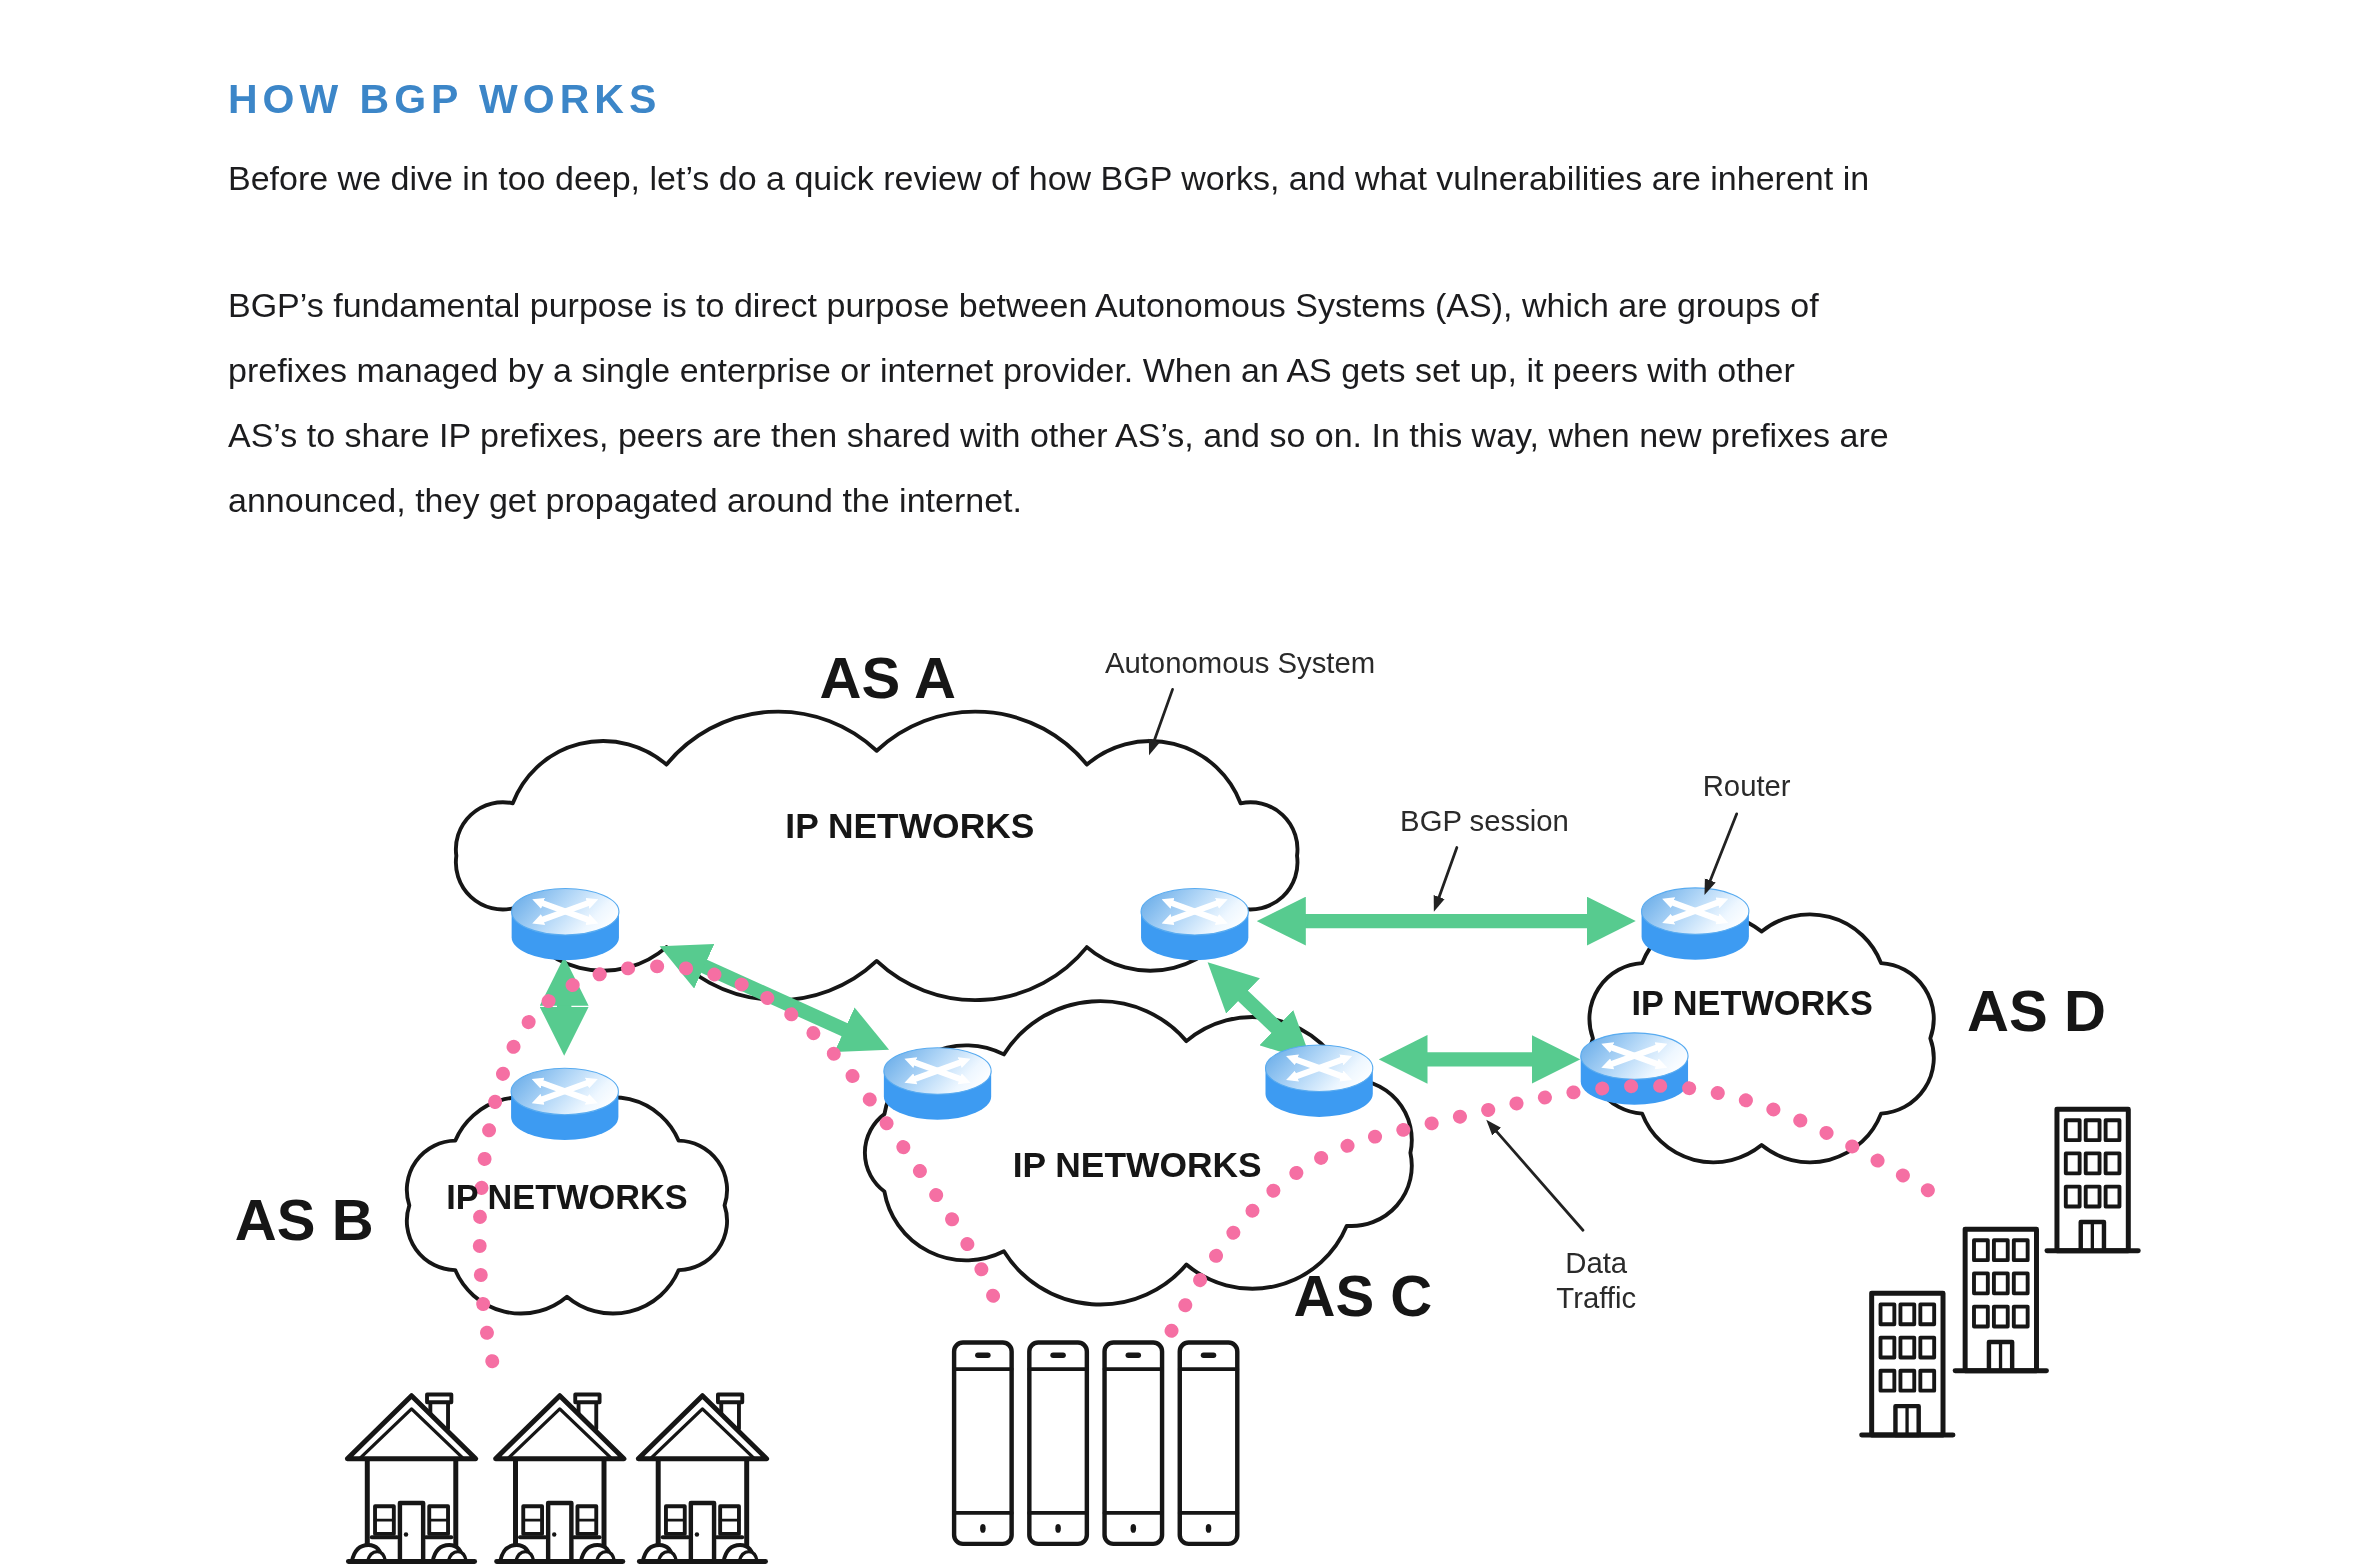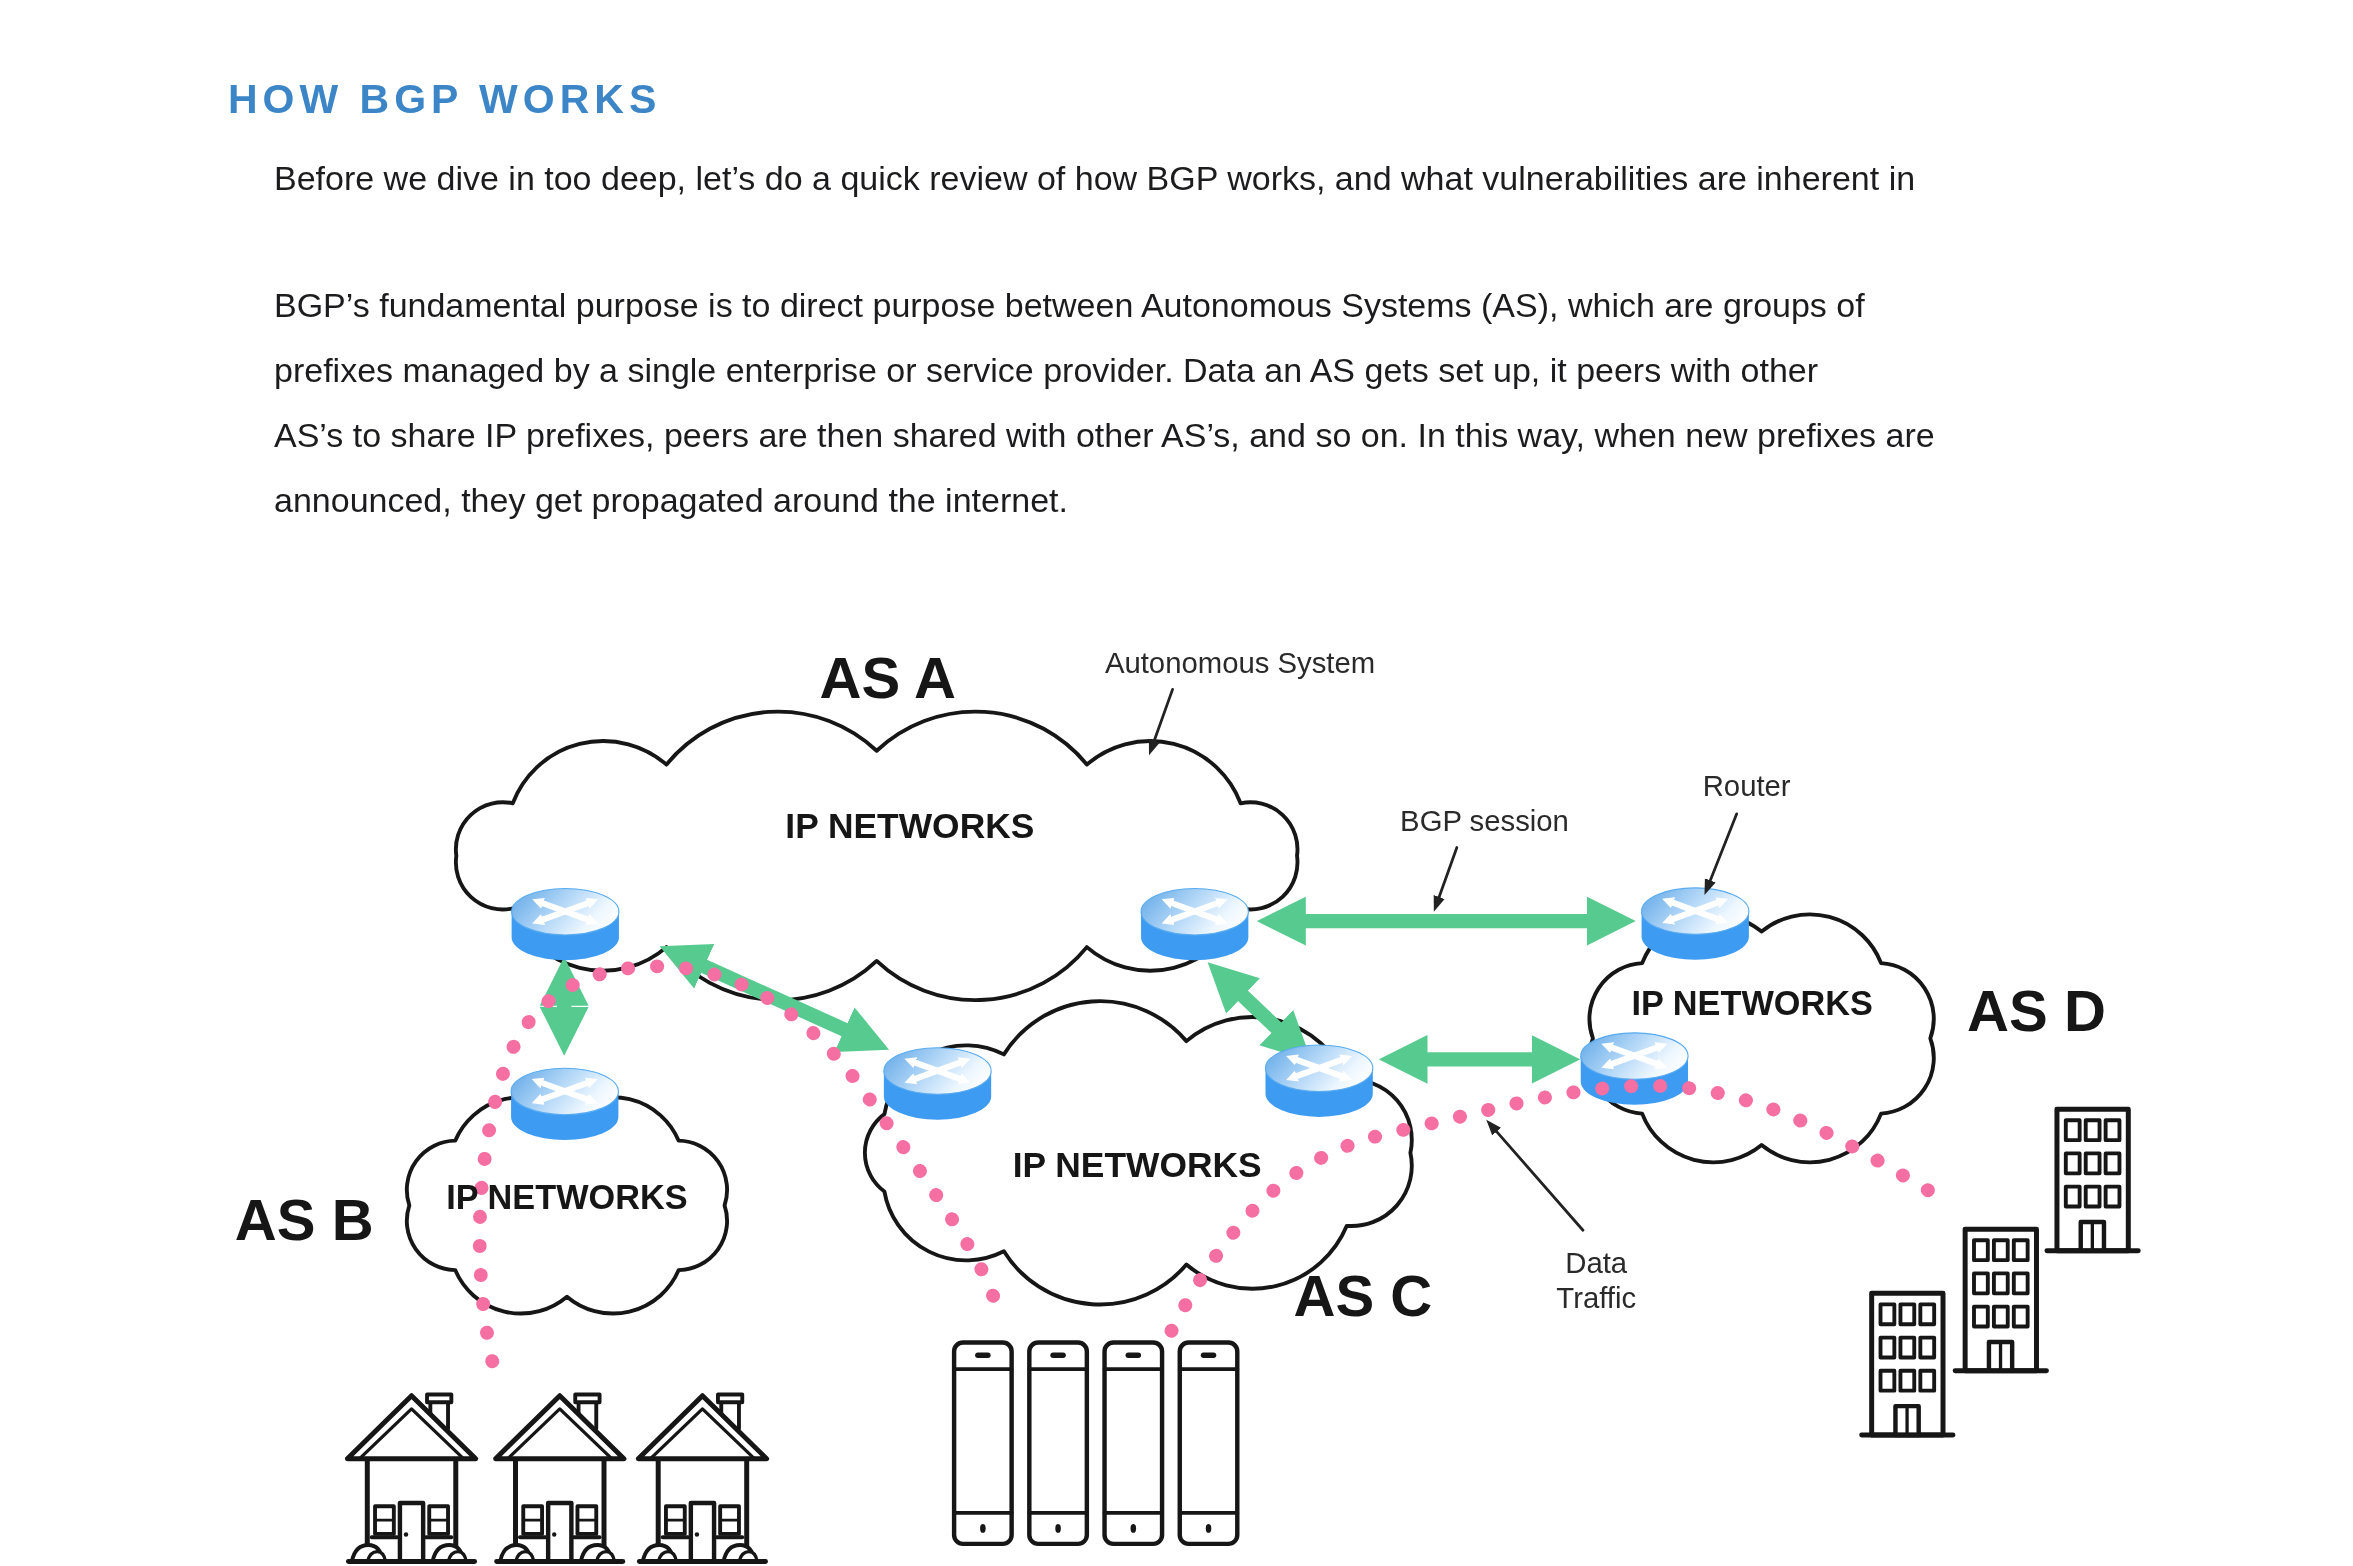--- a/index.html
+++ b/index.html
@@ -34,21 +34,20 @@
     margin-top: 26px;
   }
   .para + .para {
     margin-top: 62px;
   }
   .para-line {
     font-size: 34px;
     line-height: 65px;
     color: #1c1c1e;
     white-space: nowrap;
-    margin-left: 46px;
   }
   .diagram-svg {
     position: absolute;
     left: 0;
     top: 597px;
     width: 2354px;
     height: 969px;
   }
   svg text {
     font-family: "Liberation Sans", sans-serif;
@@ -85,21 +84,21 @@
 
 <div class="page">
 
   <div class="article">
     <div class="heading" style="color: rgb(60, 134, 200);">HOW BGP WORKS</div>
     <div class="para">
       <div class="para-line">Before we dive in too deep, let’s do a quick review of how BGP works, and what vulnerabilities are inherent in</div>
     </div>
     <div class="para">
       <div class="para-line">BGP’s fundamental purpose is to direct purpose between Autonomous Systems (AS), which are groups of</div>
-      <div class="para-line">prefixes managed by a single enterprise or service provider. Data an AS gets set up, it peers with other</div>
+      <div class="para-line">prefixes managed by a single enterprise or internet provider. When an AS gets set up, it peers with other</div>
       <div class="para-line">AS’s to share IP prefixes, peers are then shared with other AS’s, and so on. In this way, when new prefixes are</div>
       <div class="para-line">announced, they get propagated around the internet.</div>
     </div>
   </div>
 
   <svg class="diagram-svg" viewBox="0 1080 4256 1752">
     <defs>
       <linearGradient id="rtop" x1="0%" y1="30%" x2="100%" y2="70%">
         <stop offset="0%" stop-color="#6fb0ea"></stop>
         <stop offset="45%" stop-color="#b8daf8"></stop>

